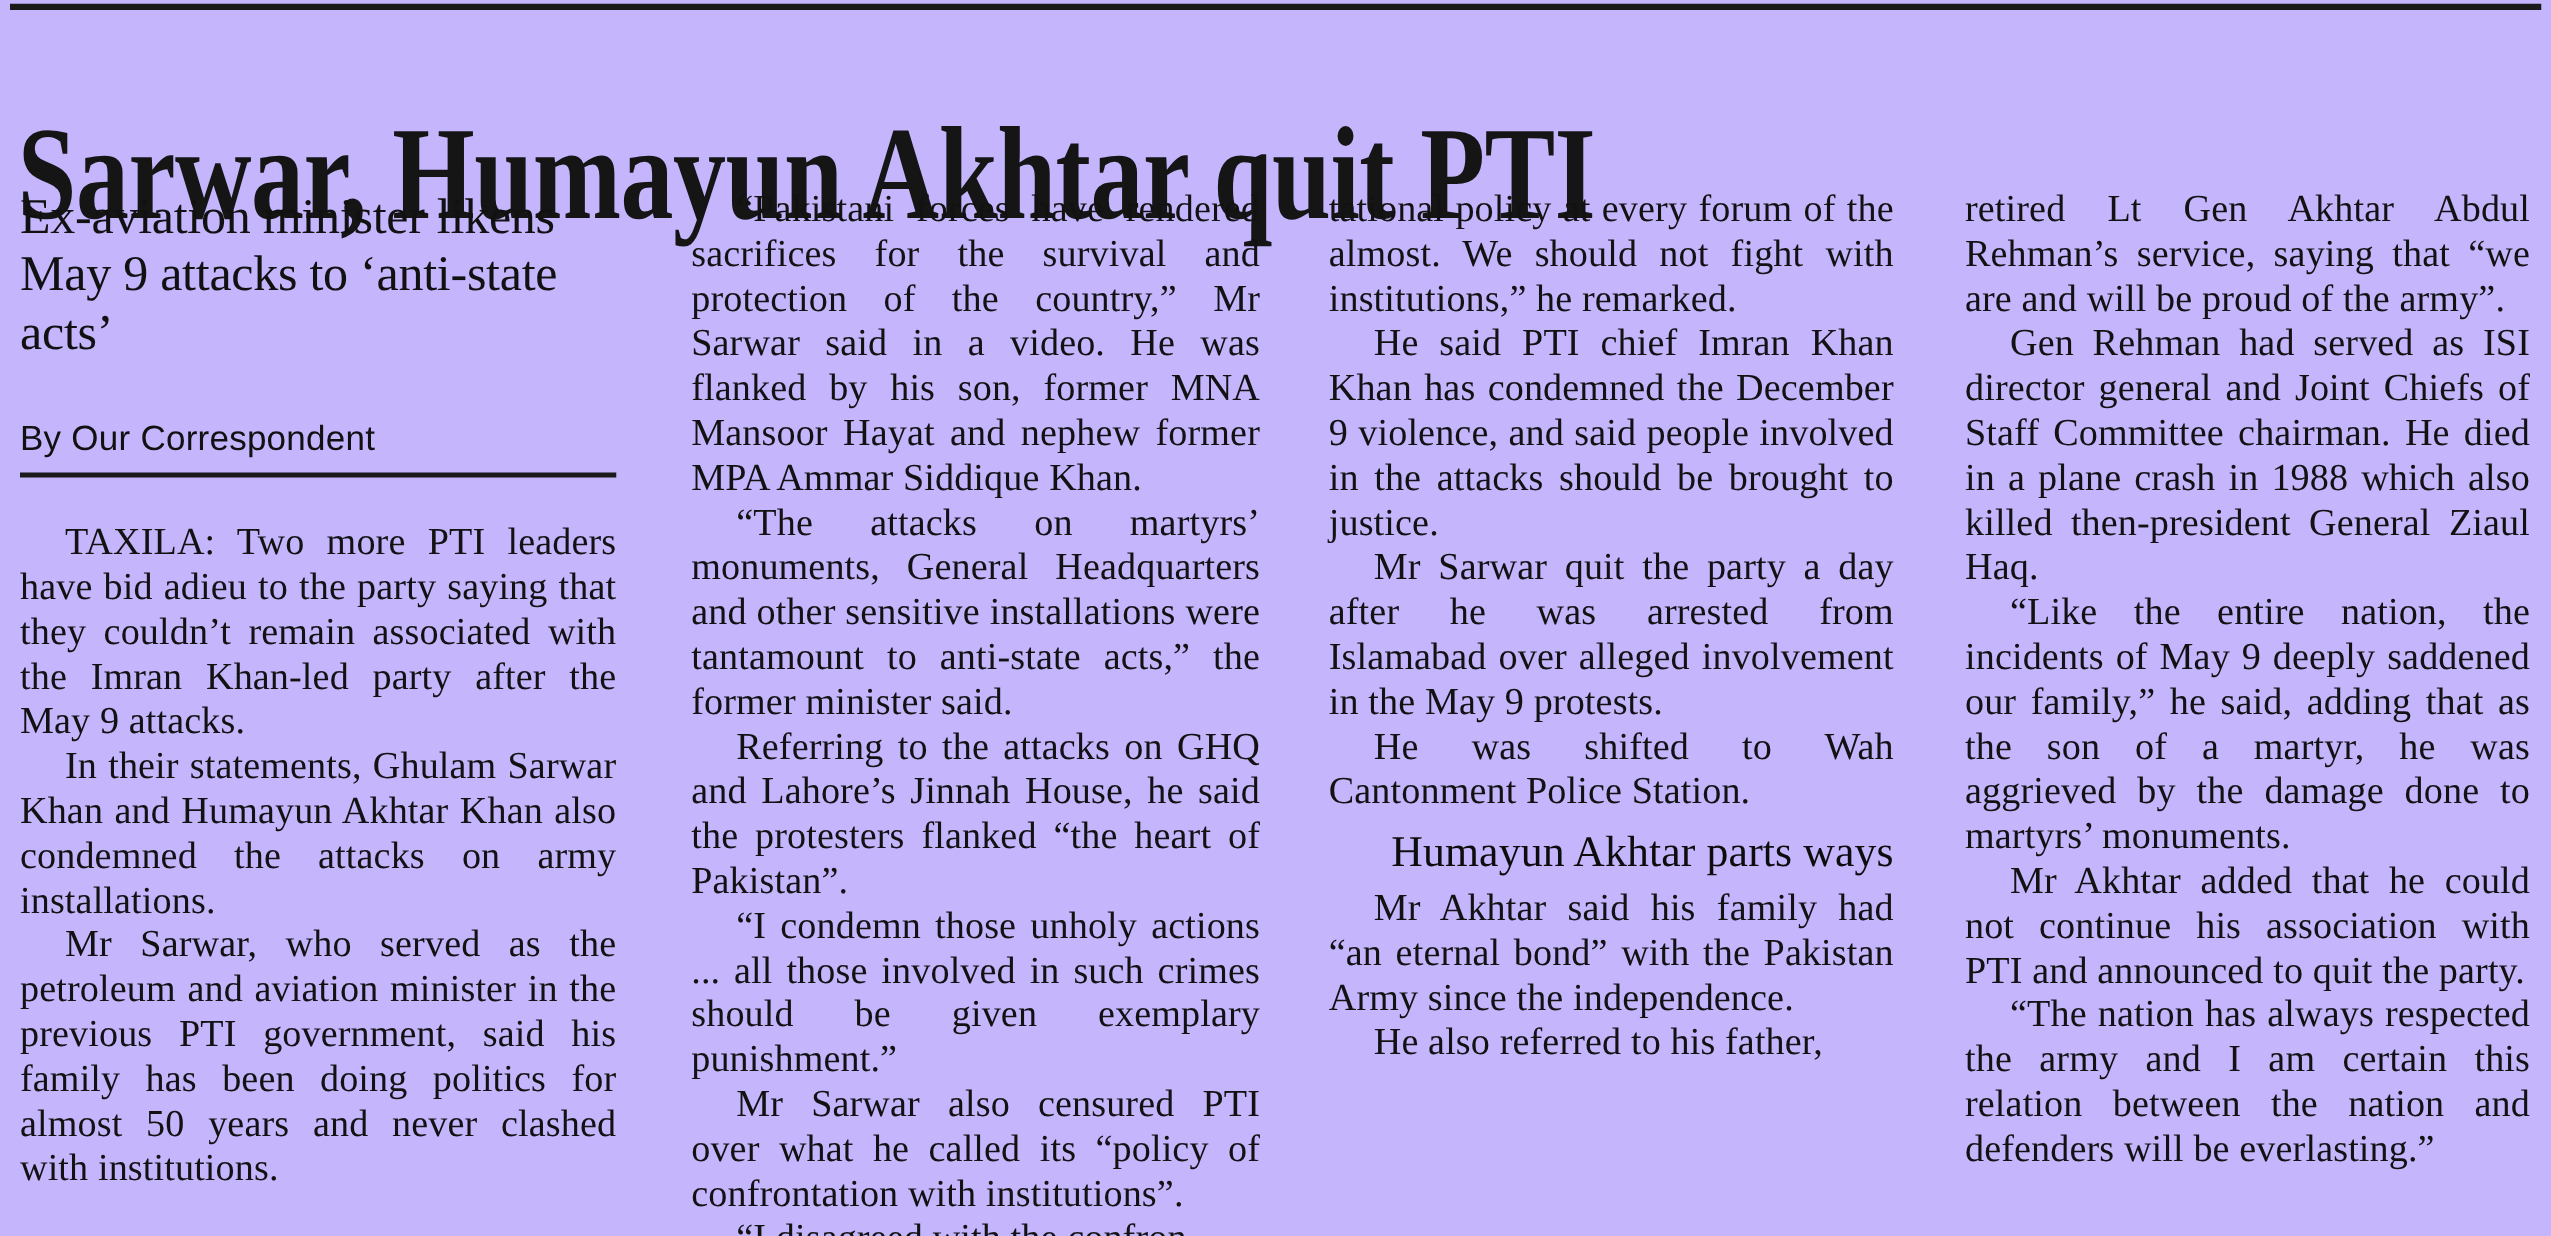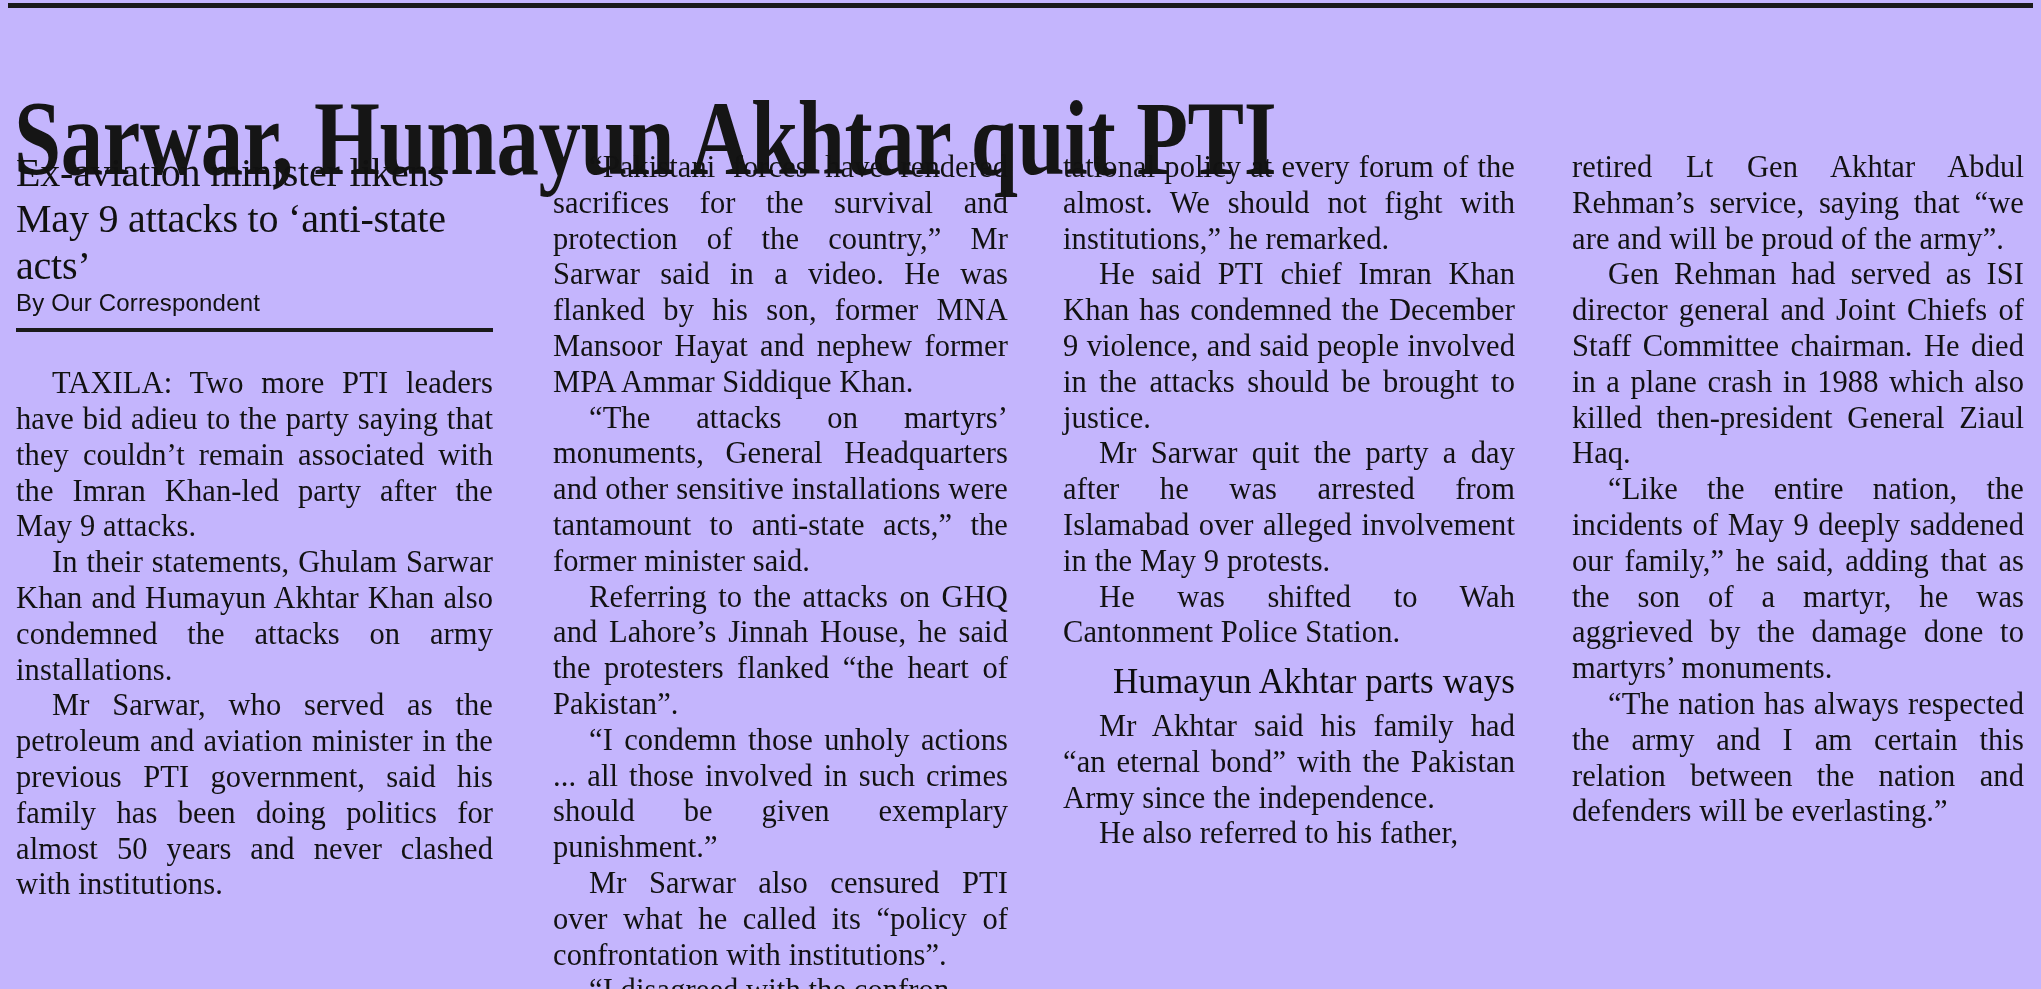--- a/index.html
+++ b/index.html
@@ -73,23 +73,24 @@
     font-size: 40px;
     line-height: 1.16;
     font-weight: 400;
     letter-spacing: -0.2px;
     margin: 0 0 0 0;
     color: #111;
   }
 
   .byline {
     font-family: "Liberation Sans", sans-serif;
-    font-size: 24px;
+    font-size: 28px;
     font-weight: 400;
     letter-spacing: 0.2px;
+    margin-top: 46px;
     color: #111;
   }
 
   .byline-rule {
     width: 100%;
     height: 4px;
     background: #1a1a1a;
     margin-top: 11px;
   }
 
@@ -170,18 +171,19 @@
         <p>Mr Akhtar said his family had “an eternal bond” with the Pakistan Army since the independence.</p>
         <p>He also referred to his father,</p>
       </div>
     </div>
 
     <div class="col col-4">
       <div class="body-text">
         <p class="no-indent">retired Lt Gen Akhtar Abdul Rehman’s service, saying that “we are and will be proud of the army”.</p>
         <p>Gen Rehman had served as ISI director general and Joint Chiefs of Staff Committee chairman. He died in a plane crash in 1988 which also killed then-president General Ziaul Haq.</p>
         <p>“Like the entire nation, the incidents of May 9 deeply saddened our family,” he said, adding that as the son of a martyr, he was aggrieved by the damage done to martyrs’ monuments.</p>
+        <p>Mr Akhtar added that he could not continue his association with PTI and announced to quit the party.</p>
         <p>“The nation has always respected the army and I am certain this relation between the nation and defenders will be everlasting.”</p>
       </div>
     </div>
 
   </div>
 </div>
 
 </body></html>

